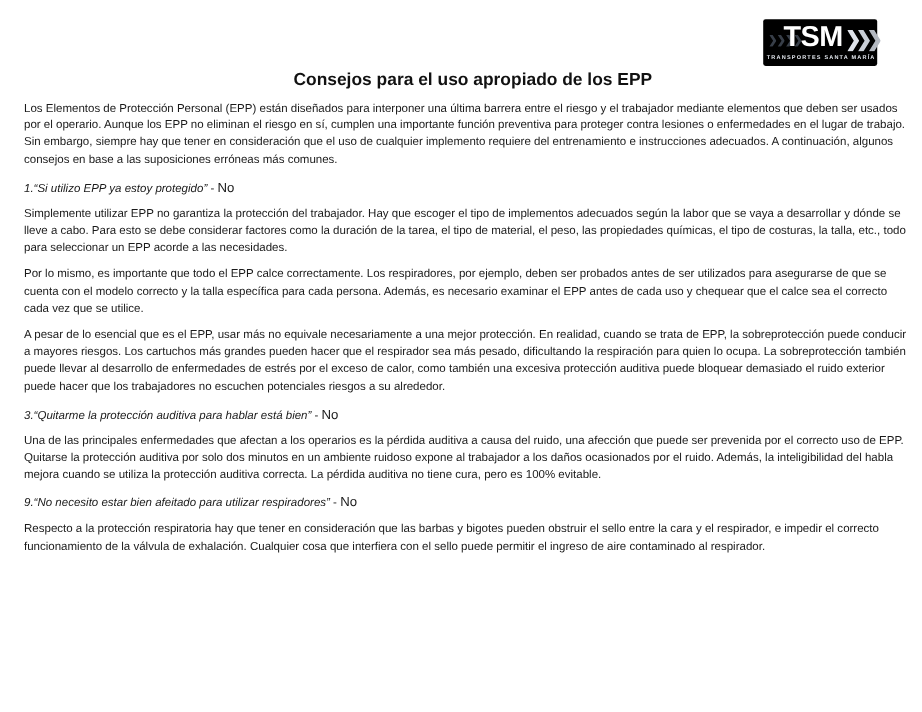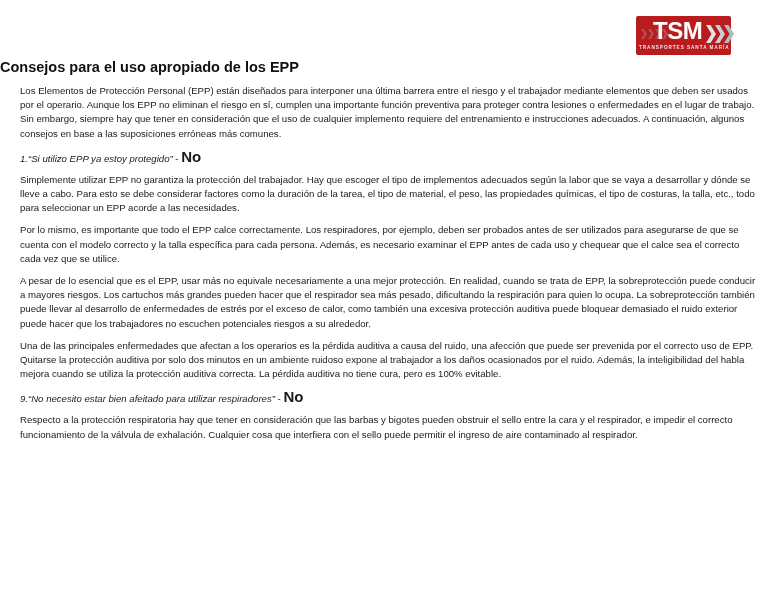--- a/index.html
+++ b/index.html
@@ -6,21 +6,21 @@
   body {
     width: 768px; height: 593px; position: relative; overflow: hidden;
     font-family: "Liberation Sans", "DejaVu Sans", sans-serif;
     color: #1a1a1a;
   }
   .logo {
     position: absolute; left: 636px; top: 16px; width: 110px; height: 39px;
   }
   .logo-box {
     position: absolute; left: 0; top: 0; width: 95px; height: 39px;
-    background: #b91c1c; border-radius: 2px;
+    background: #000000; border-radius: 2px;
   }
   .logo-tsm {
     position: absolute; left: 17px; top: 1px;
     font-family: "Liberation Sans", sans-serif; font-weight: bold;
     font-size: 24px; color: #ffffff; letter-spacing: -0.5px;
   }
   .logo-sub {
     position: absolute; left: 3px; top: 29px; width: 90px; text-align: center;
     font-size: 4.6px; color: #e8ecf3; letter-spacing: 1px; font-weight: bold;
     white-space: nowrap;
@@ -34,33 +34,33 @@
   }
   .chev.c1 { background: #dfe3ea; }
   .chev.c2 { background: #c9ced6; }
   .chev.c3 { background: #b3b8c0; }
   .logo-faint {
     position: absolute; left: 5px; top: 13px; display: flex; opacity: 0.35;
   }
   .logo-faint .chev { width: 6px; height: 10px; background: #9fb1cf; margin-right: 1px; }
 
   .title {
-    position: absolute; left: 0; top: 59px; width: 692px; 
-    font-weight: bold; font-size: 14.5px; color: #111;
+    position: absolute; left: 0; top: 59px; width: 692px; text-align: center;
+    font-weight: bold; font-size: 14.5px; color: #111; padding-left: 48px;
   }
   .content {
     position: absolute; left: 20px; top: 84px; width: 742px;
     font-size: 9.6px; line-height: 14.2px;
   }
   .content p { margin: 0 0 8px 0; }
   .heading {
     margin: 0 0 6px 0; font-size: 9.6px; line-height: 16px;
   }
   .heading .q { font-style: italic; }
-  .heading .ans { font-weight: bold; font-size: 15px; }
+  .heading .ans { font-weight: normal; font-size: 11px; }
 </style>
 </head>
 <body>
 
 <div class="logo">
   <div class="logo-box">
     <div class="logo-faint">
       <div class="chev"></div>
         <div class="chev"></div>
         <div class="chev"></div>
@@ -85,20 +85,21 @@
     <div class="heading"><span class="q">1.“Si utilizo EPP ya estoy protegido”</span><span> - </span><span class="ans">No</span></div>
     <p>Simplemente utilizar EPP no garantiza la protección del trabajador. Hay que escoger el tipo de implementos adecuados según la labor que se vaya a desarrollar y dónde se lleve a cabo. Para esto se debe considerar factores como la duración de la tarea, el tipo de material, el peso, las propiedades químicas, el tipo de costuras, la talla, etc., todo para seleccionar un EPP acorde a las necesidades.</p>
     <p>Por lo mismo, es importante que todo el EPP calce correctamente. Los respiradores, por ejemplo, deben ser probados antes de ser utilizados para asegurarse de que se cuenta con el modelo correcto y la talla específica para cada persona. Además, es necesario examinar el EPP antes de cada uso y chequear que el calce sea el correcto cada vez que se utilice.</p>
   </div>
 
   <div>
     <p>A pesar de lo esencial que es el EPP, usar más no equivale necesariamente a una mejor protección. En realidad, cuando se trata de EPP, la sobreprotección puede conducir a mayores riesgos. Los cartuchos más grandes pueden hacer que el respirador sea más pesado, dificultando la respiración para quien lo ocupa. La sobreprotección también puede llevar al desarrollo de enfermedades de estrés por el exceso de calor, como también una excesiva protección auditiva puede bloquear demasiado el ruido exterior puede hacer que los trabajadores no escuchen potenciales riesgos a su alrededor.</p>
   </div>
 
   <div>
+    <div class="heading"><span class="q">3.“Quitarme la protección auditiva para hablar está bien”</span><span> - </span><span class="ans">No</span></div>
     <p>Una de las principales enfermedades que afectan a los operarios es la pérdida auditiva a causa del ruido, una afección que puede ser prevenida por el correcto uso de EPP. Quitarse la protección auditiva por solo dos minutos en un ambiente ruidoso expone al trabajador a los daños ocasionados por el ruido. Además, la inteligibilidad del habla mejora cuando se utiliza la protección auditiva correcta. La pérdida auditiva no tiene cura, pero es 100% evitable.</p>
   </div>
 
   <div>
     <div class="heading"><span class="q">9.“No necesito estar bien afeitado para utilizar respiradores”</span><span> - </span><span class="ans">No</span></div>
     <p>Respecto a la protección respiratoria hay que tener en consideración que las barbas y bigotes pueden obstruir el sello entre la cara y el respirador, e impedir el correcto funcionamiento de la válvula de exhalación. Cualquier cosa que interfiera con el sello puede permitir el ingreso de aire contaminado al respirador.</p>
   </div>
 </div>
 
 </body></html>

